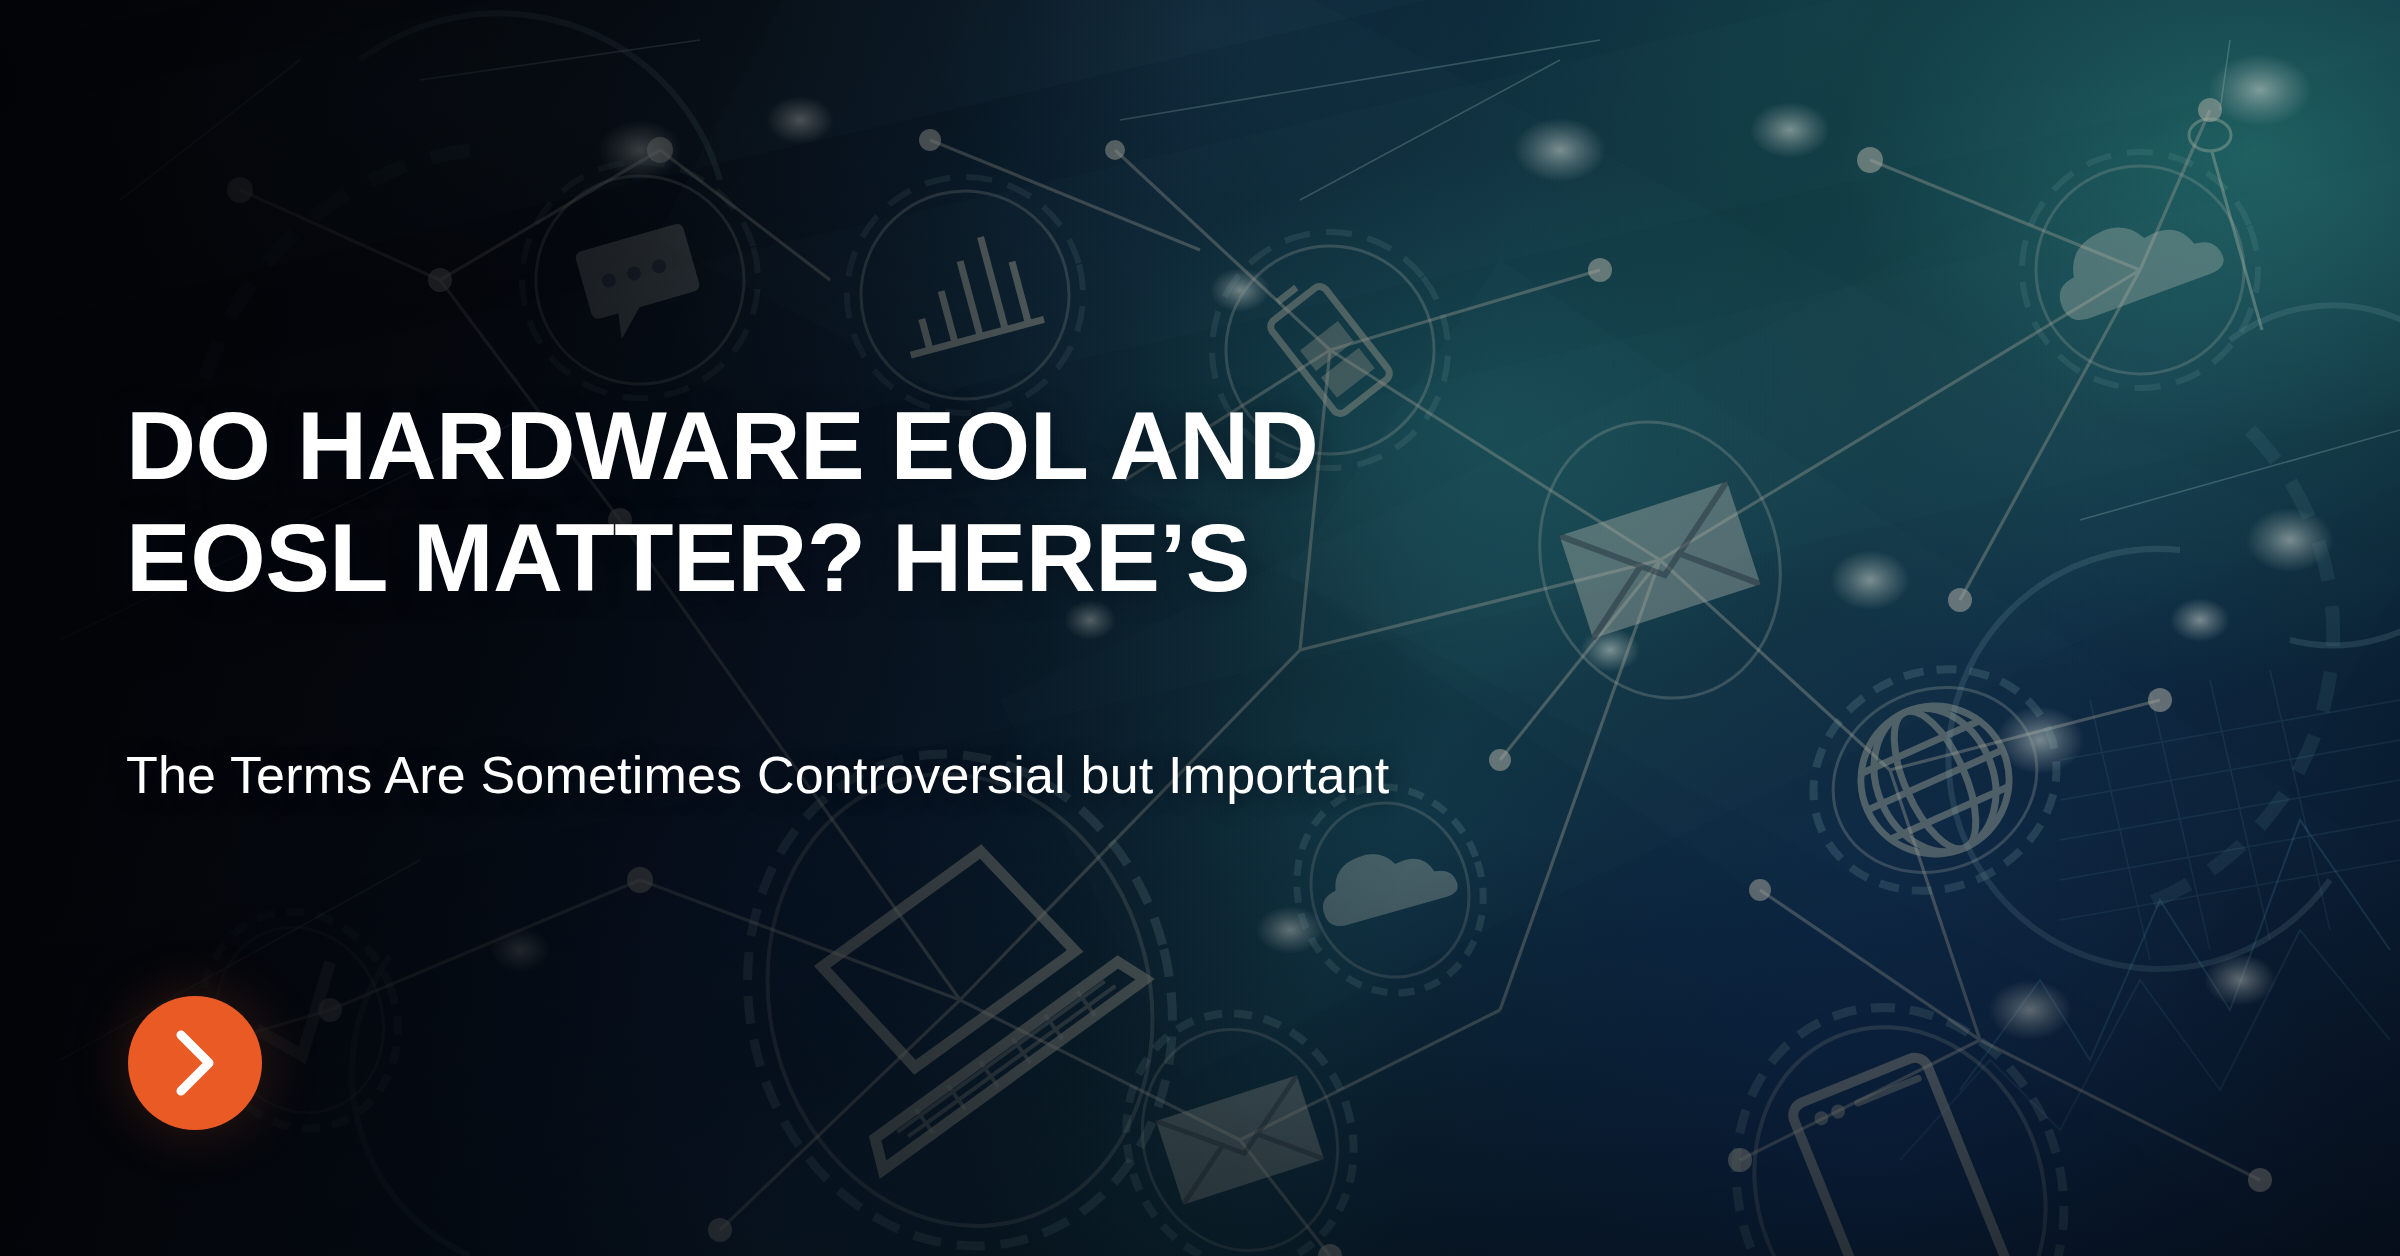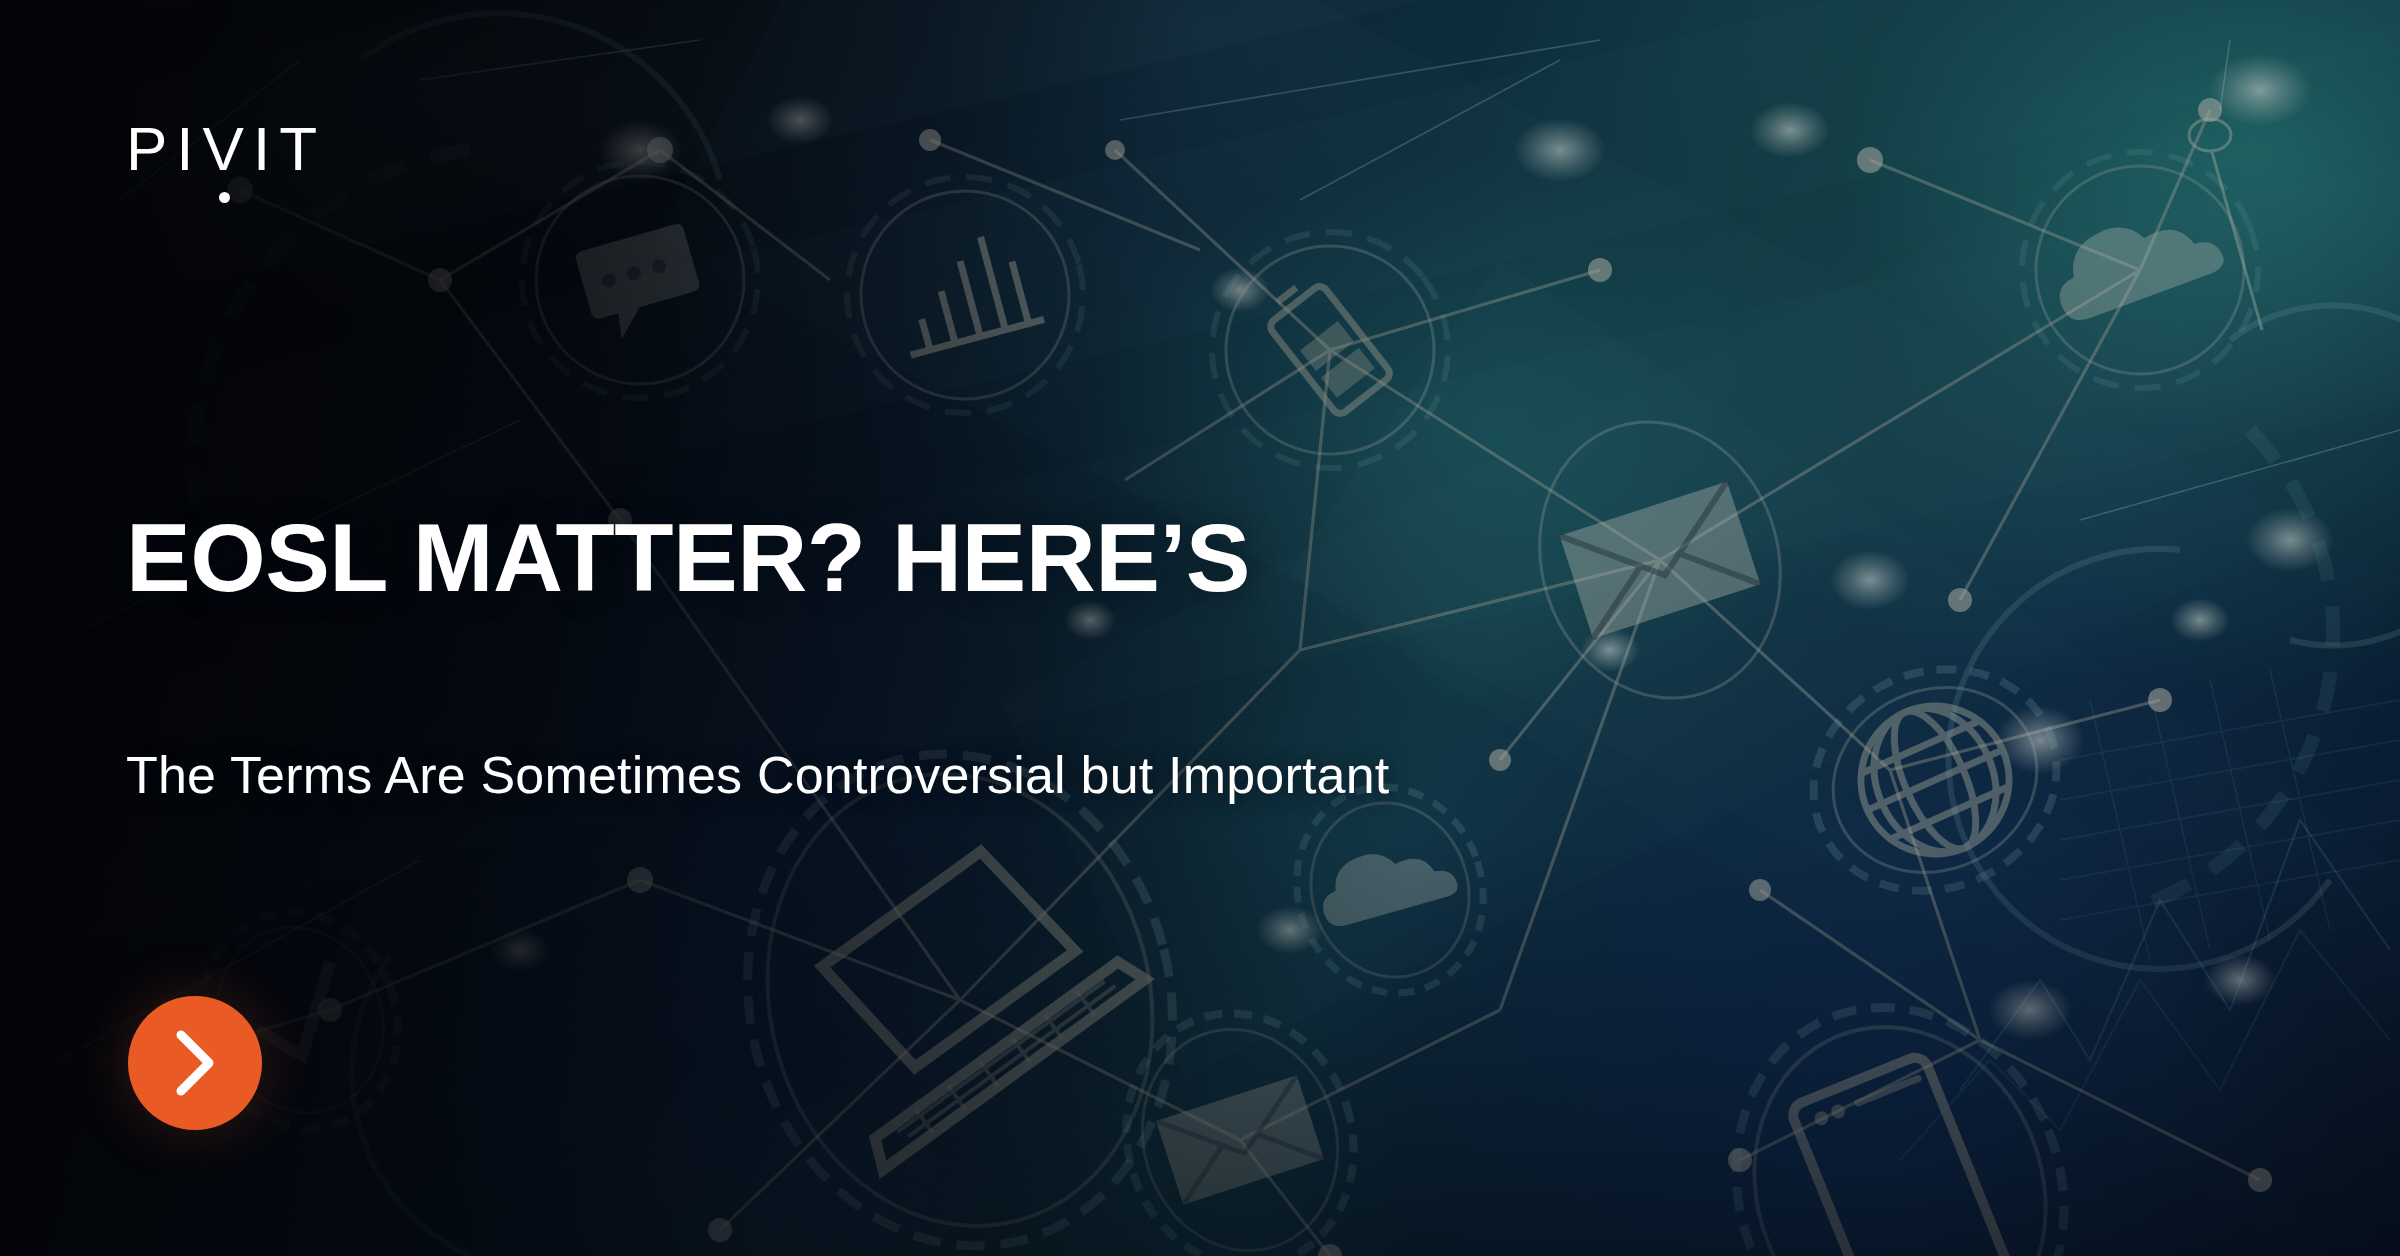--- a/index.html
+++ b/index.html
@@ -407,26 +407,23 @@
         <path d="M2250 430 a 290 290 0 0 1 -120 480"></path>
         <path d="M470 150 a 320 320 0 0 0 -260 420"></path>
       </g>
     </svg>
   </div>
 
   <div class="bg-layer" id="bg-vignette"></div>
 
   <div id="content">
 
-    <div id="logo">
-      <span>PI</span><span class="lg-v"><span>V</span><span class="lg-dot"></span></span><span>IT</span>
-    </div>
 
     <h1 id="headline">
-      <br>
+      <span>DO HARDWARE EOL AND</span><br>
       <span>EOSL MATTER? HERE’S</span><br>
     </h1>
 
     <div id="subhead">The Terms Are Sometimes Controversial but Important</div>
 
     <button id="cta" aria-label="Read more">
       <span>
         <svg width="52" height="72" viewBox="0 0 52 72" fill="none" xmlns="http://www.w3.org/2000/svg">
           <path d="M12 8 L40 36 L12 64" stroke="#ffffff" stroke-width="9" stroke-linecap="round" stroke-linejoin="round"></path>
         </svg>

